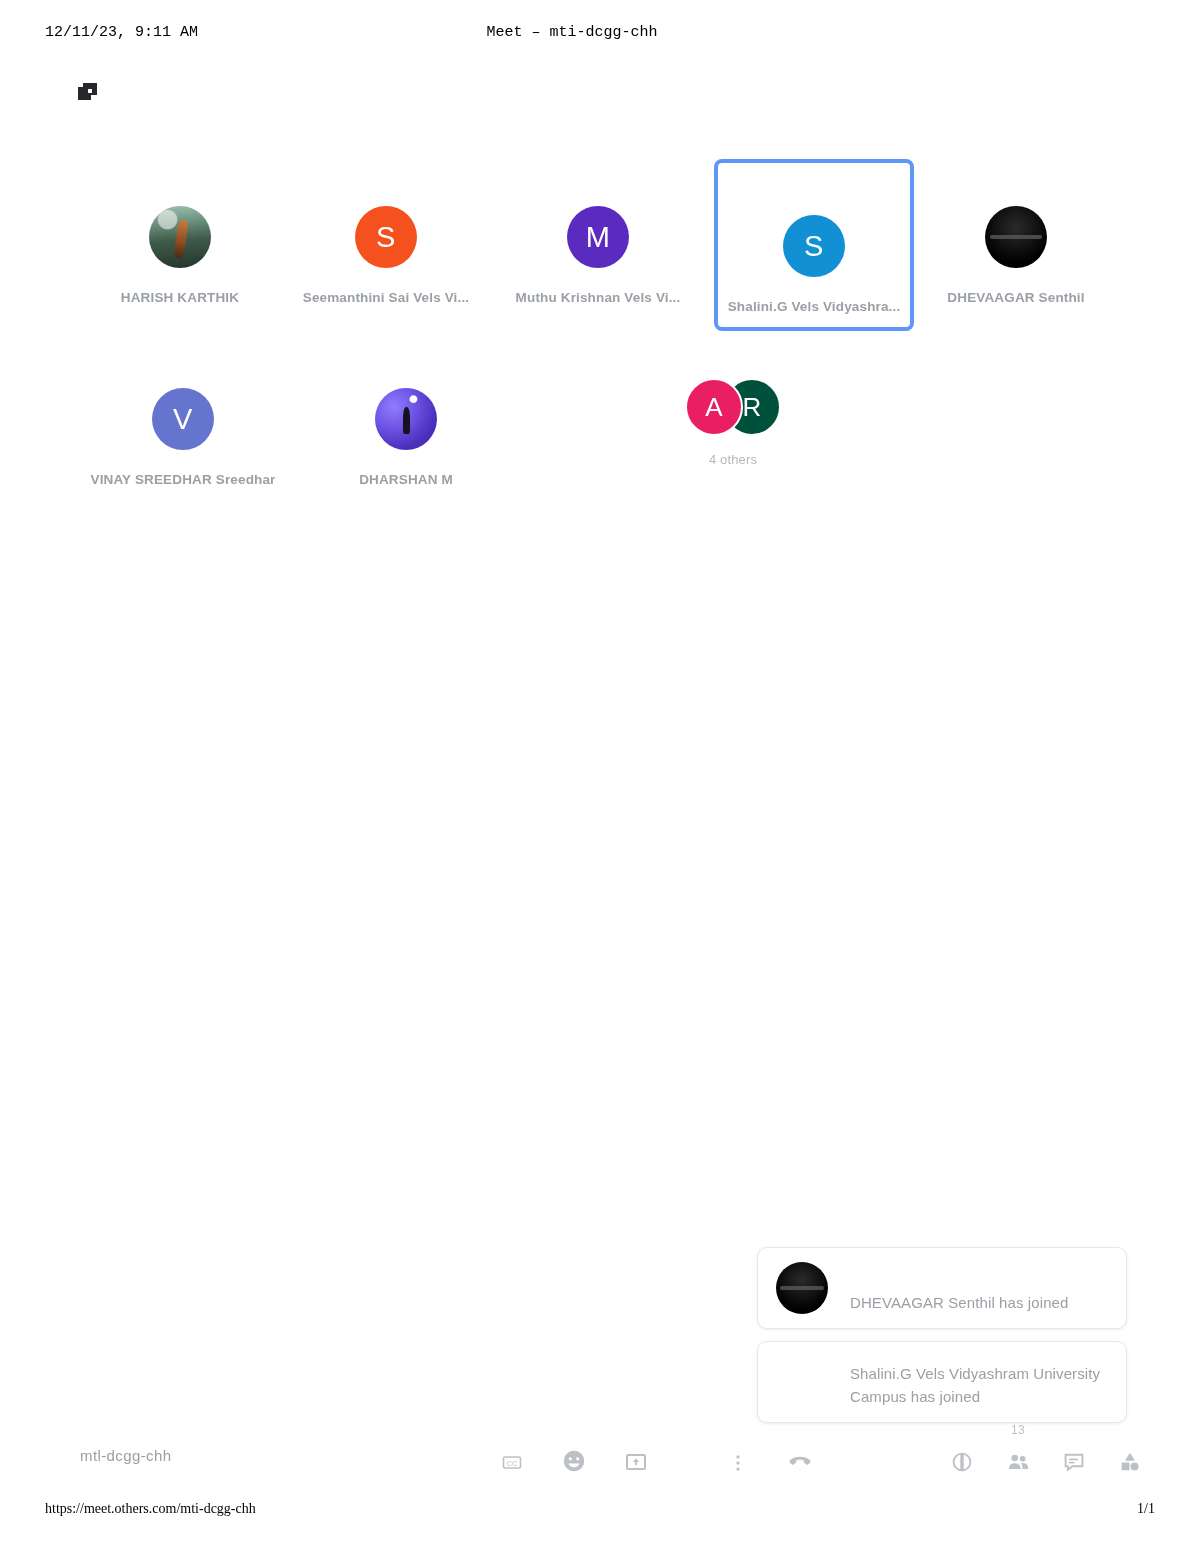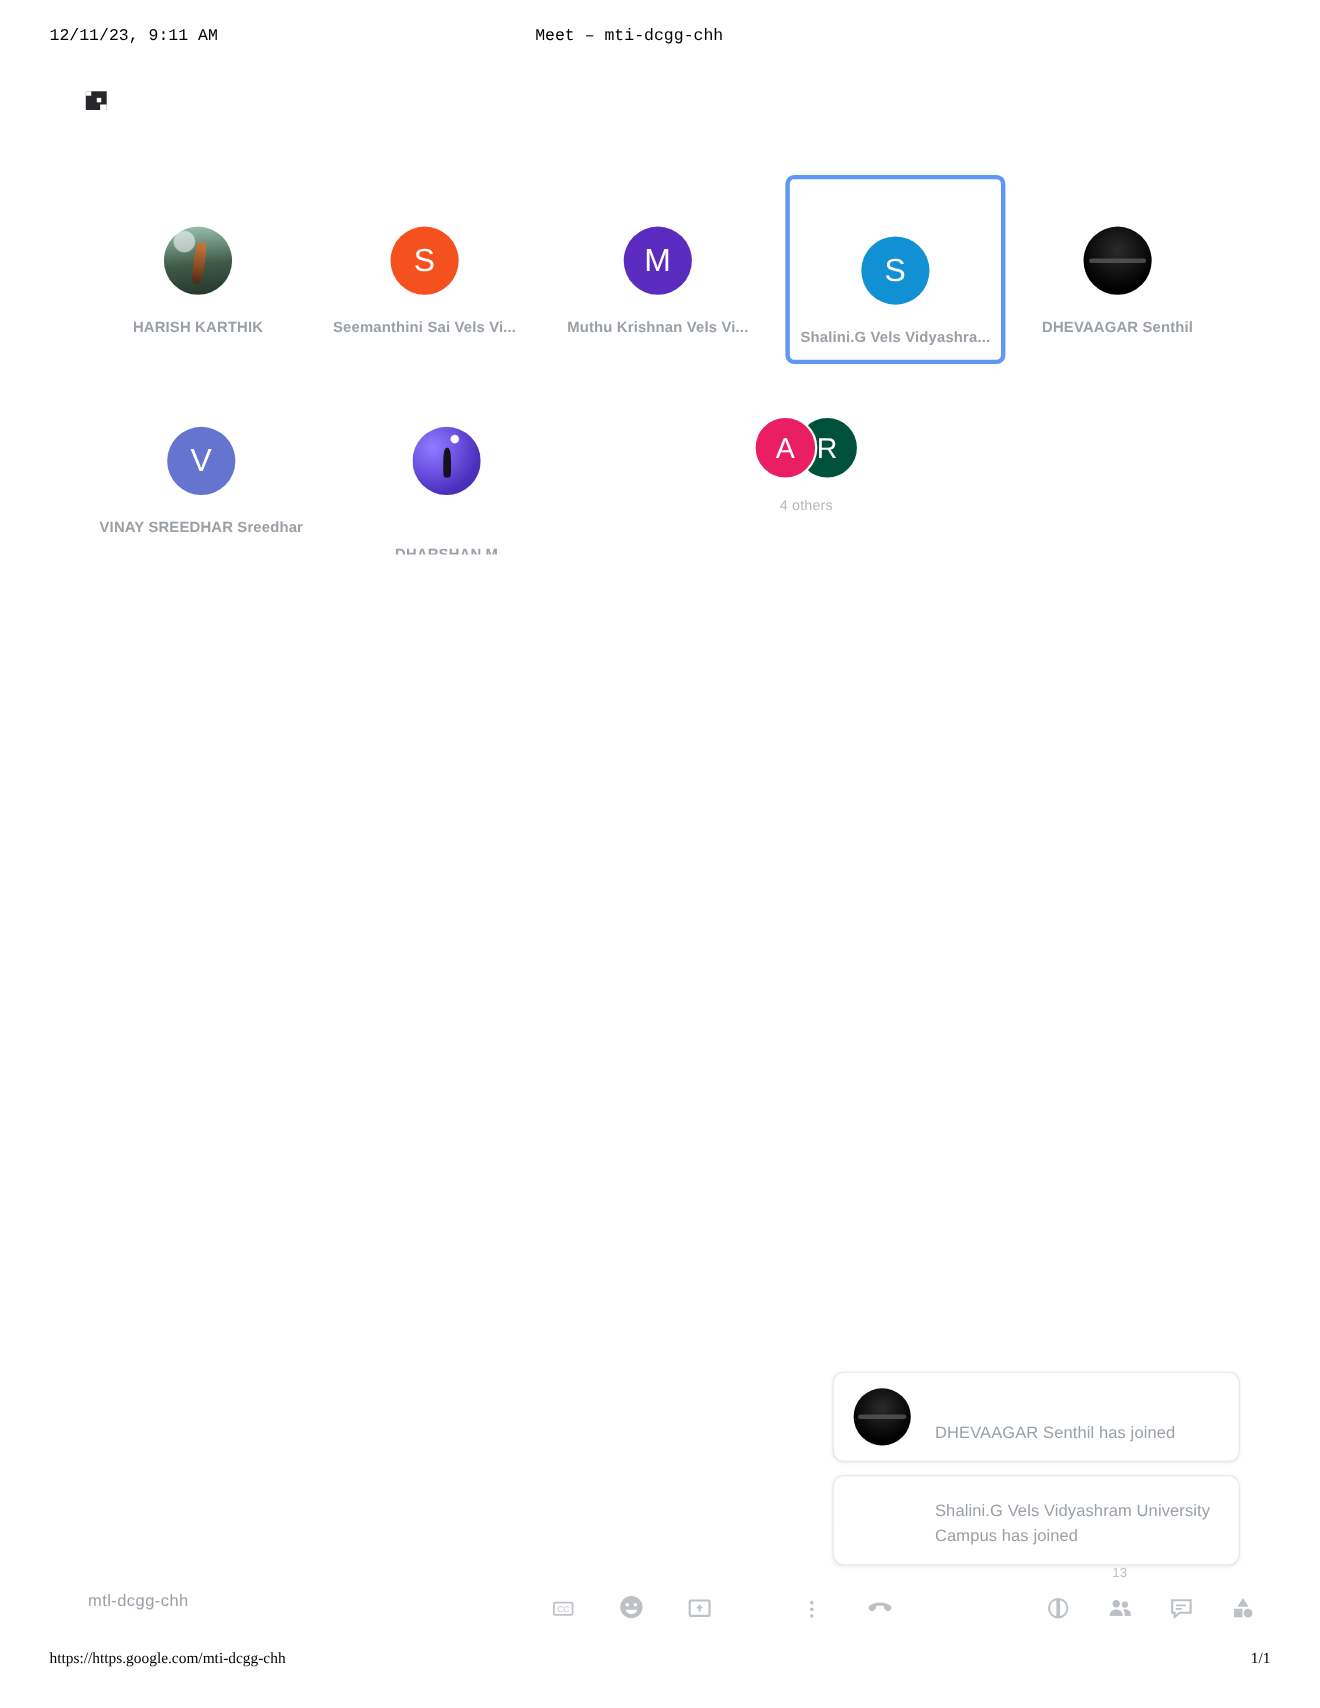--- a/index.html
+++ b/index.html
@@ -395,21 +395,21 @@
     <div class="tile-name">DHEVAAGAR Senthil</div>
   </div>
 
   <div class="tile" style="left:83px;  top:182px;">
     <div class="avatar" style="background:#6574ce;">
       <span>V</span>
     </div>
     <div class="tile-name">VINAY SREEDHAR Sreedhar</div>
   </div>
 
-  <div class="tile" style="left:306px; top:182px;gap:24px;">
+  <div class="tile" style="left:306px; top:182px;">
     <div class="avatar ph-dharshan"></div>
     <div class="tile-name">DHARSHAN M</div>
   </div>
 
   <div class="tile" style="left:633px; top:172px; padding-top:56px;">
     <div class="group-avatar">
       <div class="ga ga-1" style="background:#e91e63;">
         <span>A</span>
       </div>
       <div class="ga ga-2" style="background:#00513c;">
@@ -510,15 +510,15 @@
         <path d="M12 4.4l3.4 5.4H8.6L12 4.4z" fill="currentColor"></path>
         <rect x="4.6" y="13.4" width="6" height="6" fill="currentColor"></rect>
         <circle cx="16.6" cy="16.4" r="3.1" fill="currentColor"></circle>
       </svg>
     </div>
 
   </div>
 </div>
 
 <div class="print-foot">
-  <span class="pf-left">https://https.google.com/mti-dcgg-chh</span>
+  <span class="pf-left">https://meet.others.com/mti-dcgg-chh</span>
   <span class="pf-right">1/1</span>
 </div>
 
 </body></html>

